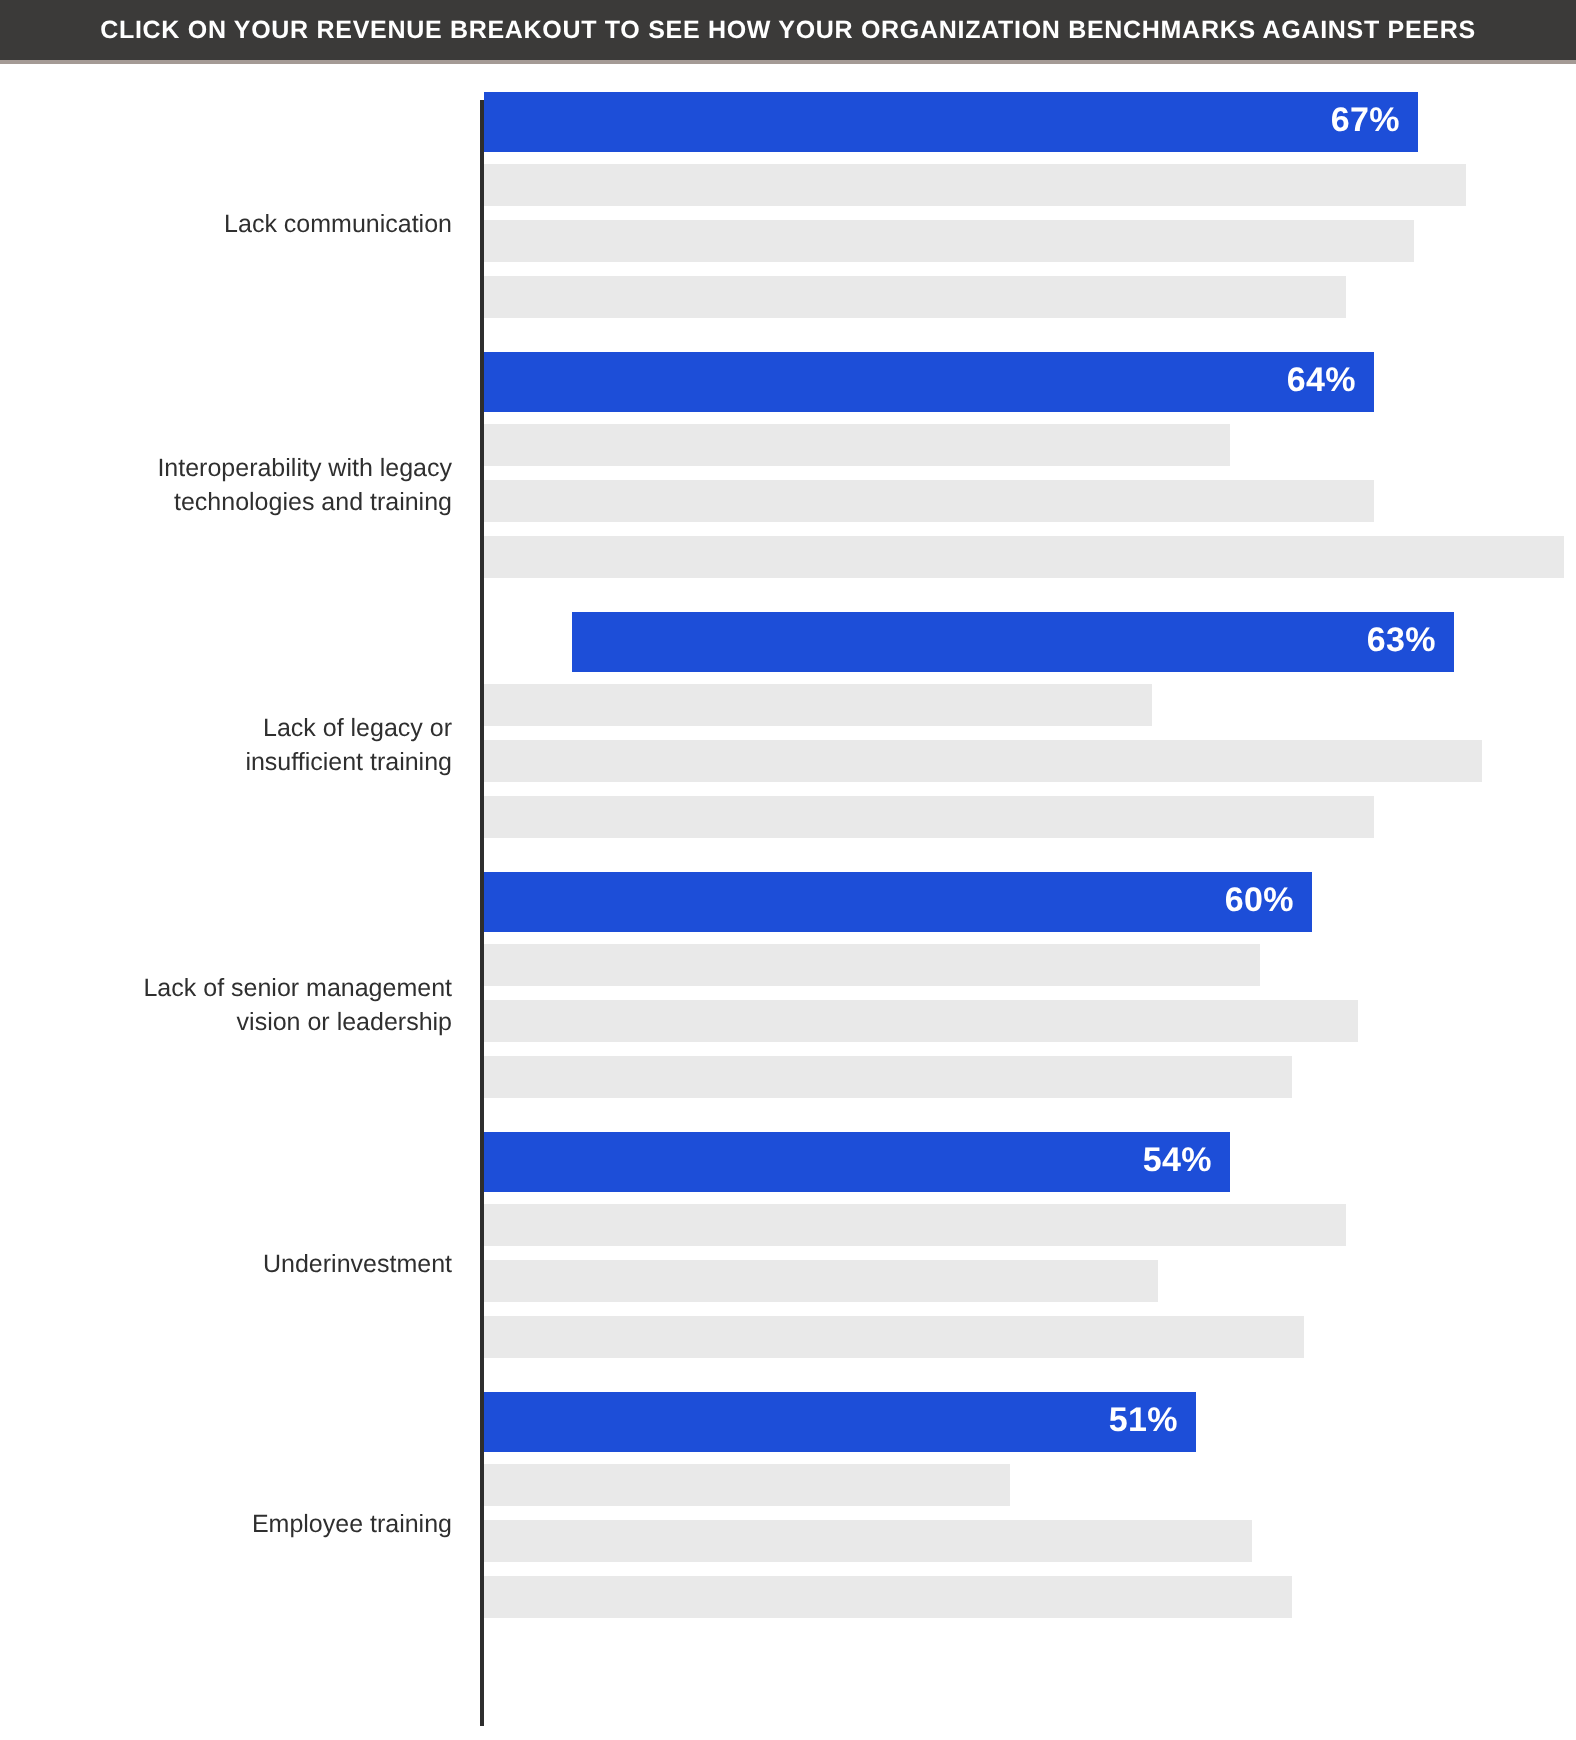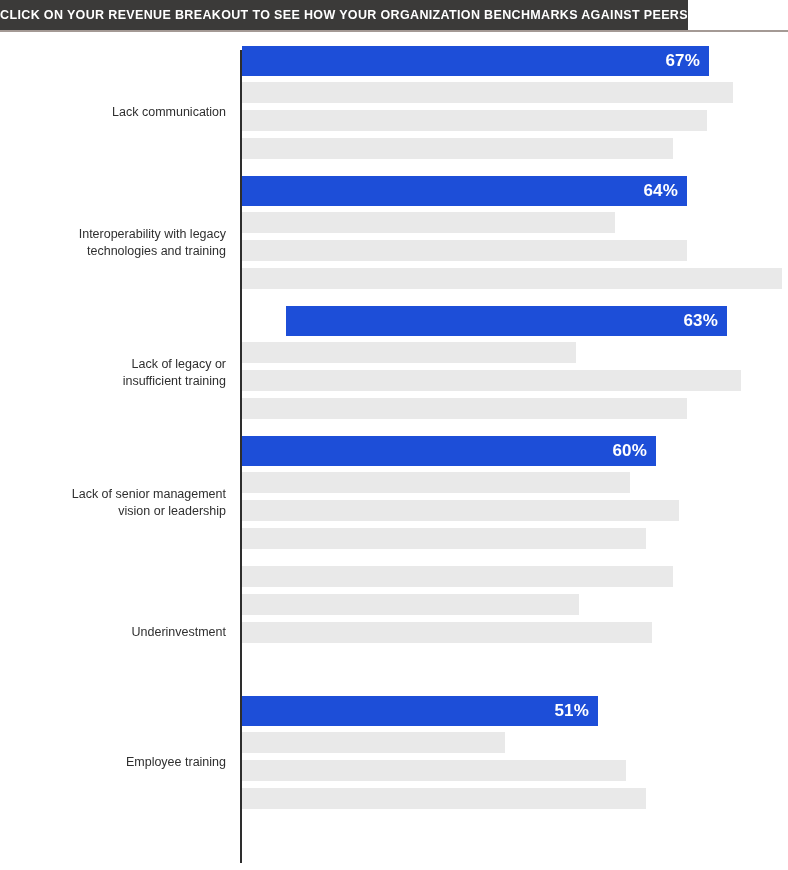--- a/index.html
+++ b/index.html
@@ -13,21 +13,21 @@
     font-family: "Liberation Sans", sans-serif;
     overflow: hidden;
     position: relative;
   }
 
   
   #header-banner {
     position: absolute;
     left: 0;
     top: 0;
-    width: 688px;
+    width: 788px;
     height: 30px;
     background: #3b3a39;
     display: flex;
     align-items: center;
     justify-content: center;
     box-sizing: border-box;
   }
   #header-title {
     color: #ffffff;
     font-size: 12.5px;
@@ -212,20 +212,25 @@
             <div class="bar peer" style="width: 437px;"></div>
           </div>
           <div class="bar-row">
             <div class="bar peer" style="width: 404px;"></div>
           </div>
         </div>
       </div>
       <div class="bar-group" style="top: 534px;">
         <div class="group-label" style="top: 58px;">Underinvestment</div>
         <div class="bars-wrap">
+          <div class="bar-row self-row">
+            <div class="bar self" style="width: 373px;">
+              <span class="bar-value">54%</span>
+            </div>
+          </div>
           <div class="bar-row">
             <div class="bar peer" style="width: 431px;"></div>
           </div>
           <div class="bar-row">
             <div class="bar peer" style="width: 337px;"></div>
           </div>
           <div class="bar-row">
             <div class="bar peer" style="width: 410px;"></div>
           </div>
         </div>

